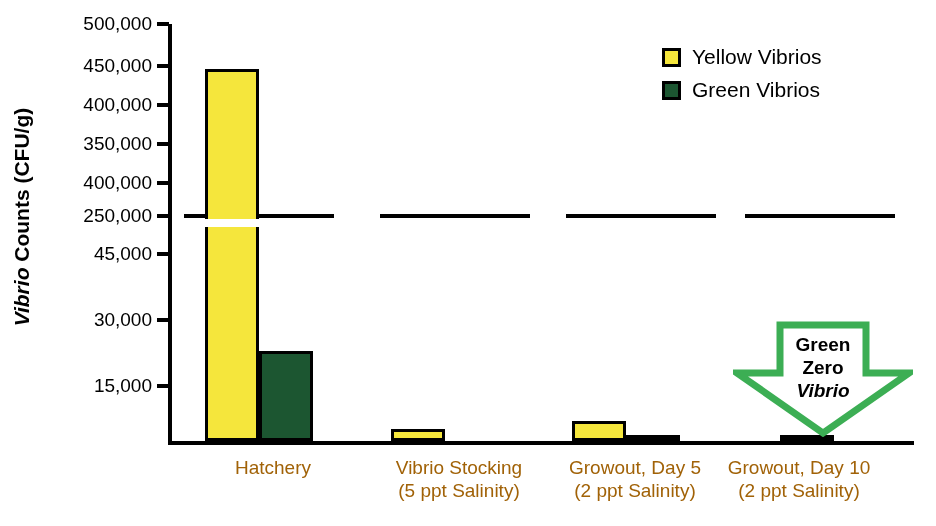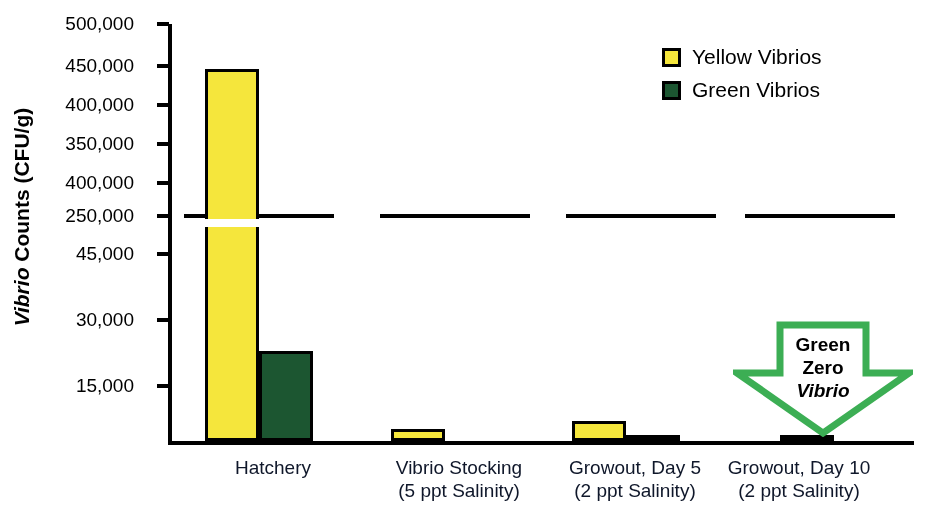--- a/index.html
+++ b/index.html
@@ -66,21 +66,21 @@
   .tick {
     position: absolute;
     left: -11px;
     width: 12px;
     height: 4px;
     background: #000;
   }
   .ticklabel {
     position: absolute;
     right: 100%;
-    margin-right: 34px;
+    margin-right: 16px;
     transform: translateY(-50%);
     font-size: 19px;
     color: #000;
     white-space: nowrap;
     text-align: right;
   }
   .tickrow { position: absolute; left: 0; width: 0; height: 0; }
 
   
   .breakseg {
@@ -98,21 +98,21 @@
   .bar.upper { border-bottom: none; }
   .bar.lower { border-top: none; }
 
   
   .catlabel {
     position: absolute;
     top: 432px;
     text-align: center;
     font-size: 19px;
     line-height: 23px;
-    color: #0f172a;
+    color: #a16207;
     white-space: nowrap;
   }
 
   
   #legend {
     position: absolute;
     left: 662px;
     top: 45px;
   }
   .legend-row {

